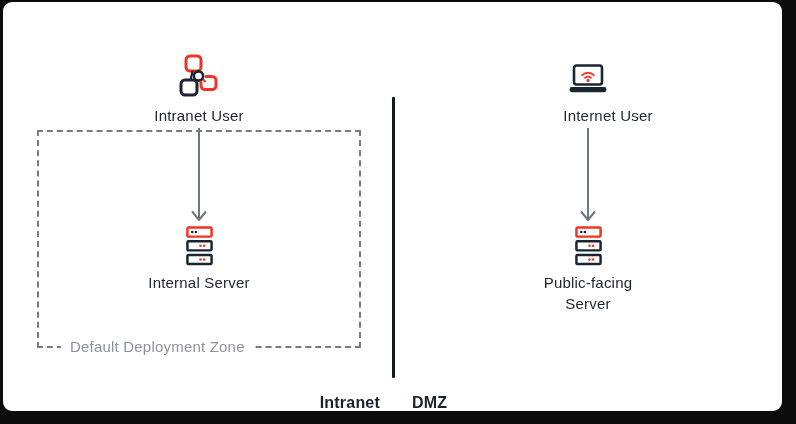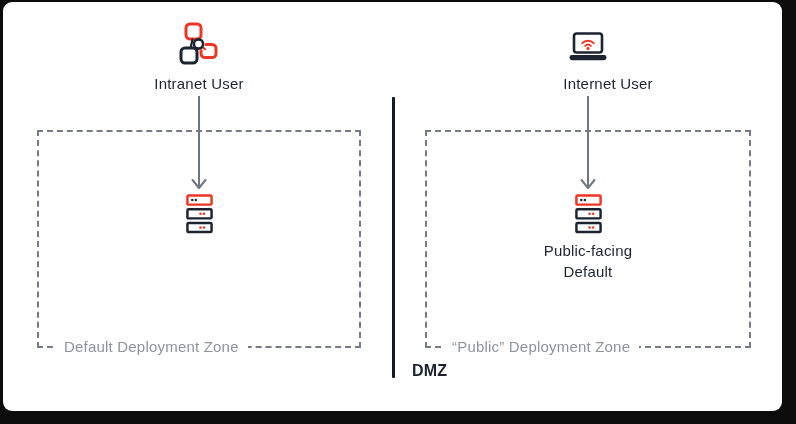--- a/index.html
+++ b/index.html
@@ -7,31 +7,31 @@
     width:796px;height:424px;position:relative;overflow:hidden;
     background:#0c0c0c;
     font-family:"Liberation Sans", sans-serif;
     -webkit-font-smoothing:antialiased;
   }
   .card{
     position:absolute;left:3px;top:2px;right:14px;bottom:13px;
     background:#ffffff;border-radius:9px;
   }
   .canvas{position:absolute;inset:0;z-index:1;}
-  .abs{position:absolute;}
+  .abs{position:absolute;margin-top:32px;}
   .node-label{
     font-size:15px;color:#1b2430;text-align:center;line-height:21px;
     letter-spacing:.2px;
   }
   .zone-box{
     position:absolute;border:2px dashed #747b86;border-radius:1px;
     background:transparent;box-sizing:border-box;
   }
   .zone-label{
-    position:absolute;bottom:-11px;left:16px;background:#ffffff;
+    position:absolute;bottom:-11px;left:22px;background:#ffffff;
     padding:0 9px;font-size:15px;line-height:21px;color:#8d939d;
     white-space:nowrap;letter-spacing:.2px;
   }
   .network-label{
     font-size:16px;font-weight:700;color:#1a222e;line-height:19px;
     letter-spacing:.2px;
   }
   .divider{
     position:absolute;left:392px;top:97px;width:3px;height:281px;
     background:#121923;border-radius:1px;
@@ -76,23 +76,25 @@
       <circle cx="10.4" cy="6.3" r="1.35" fill="#1b2430"></circle>
       <rect x="1.5" y="16" width="25.5" height="9.6" rx="1.2" stroke="#1b2430" stroke-width="2.6"></rect>
       <circle cx="15.3" cy="20.8" r="1.35" fill="#ee3424"></circle>
       <circle cx="19.1" cy="20.8" r="1.35" fill="#ee3424"></circle>
       <rect x="1.5" y="30.5" width="25.5" height="9.6" rx="1.2" stroke="#1b2430" stroke-width="2.6"></rect>
       <circle cx="15.3" cy="35.3" r="1.35" fill="#ee3424"></circle>
       <circle cx="19.1" cy="35.3" r="1.35" fill="#ee3424"></circle>
     </svg>
   </div>
 
+  <div class="abs node-label" style="left:119px;top:240px;width:160px;">Internal Server</div>
 
   <div class="divider"></div>
 
+  <div class="abs network-label" style="left:260px;top:361px;width:120px;text-align:right;">Intranet</div>
   <div class="abs network-label" style="left:412px;top:361px;">DMZ</div>
 
   <div class="abs" style="left:568px;top:32px;width:40px;height:30px;">
     <svg width="40" height="30" viewBox="0 0 40 30" fill="none">
       <rect x="6" y="1.5" width="28" height="19" rx="2.5" stroke="#1b2430" stroke-width="2.6"></rect>
       <rect x="1.5" y="23" width="37" height="5.2" rx="2.4" fill="#1b2430"></rect>
       <path d="M14.3 11.2 a8 8 0 0 1 11.4 0" stroke="#ee3424" stroke-width="1.9" stroke-linecap="round"></path>
       <path d="M17.1 13.9 a4.3 4.3 0 0 1 5.8 0" stroke="#ee3424" stroke-width="1.9" stroke-linecap="round"></path>
       <circle cx="20" cy="16.4" r="1.55" fill="#ee3424"></circle>
     </svg>
@@ -100,33 +102,30 @@
 
   <div class="abs node-label" style="left:528px;top:73px;width:160px;">Internet User</div>
 
   <div class="abs" style="left:578px;top:96px;width:20px;height:96px;">
     <svg width="20" height="96" viewBox="0 0 20 96" fill="none">
       <path d="M10 0 V90" stroke="#6e7680" stroke-width="2"></path>
       <path d="M3.5 84 L10 92 L16.5 84" stroke="#6e7680" stroke-width="2" stroke-linecap="round" stroke-linejoin="round"></path>
     </svg>
   </div>
 
-  <div class="zone-box" style="left:425px;top:130px;width:326px;height:218px;">
-    <span class="zone-label">“Public” Deployment Zone</span>
-  </div>
 
   <div class="abs" style="left:575px;top:194px;width:27px;height:40px;">
     <svg width="27" height="40" viewBox="0 0 28.5 42" fill="none">
       <rect x="1.5" y="1.5" width="25.5" height="9.6" rx="1.2" stroke="#ee3424" stroke-width="2.6"></rect>
       <circle cx="6.6" cy="6.3" r="1.35" fill="#1b2430"></circle>
       <circle cx="10.4" cy="6.3" r="1.35" fill="#1b2430"></circle>
       <rect x="1.5" y="16" width="25.5" height="9.6" rx="1.2" stroke="#1b2430" stroke-width="2.6"></rect>
       <circle cx="15.3" cy="20.8" r="1.35" fill="#ee3424"></circle>
       <circle cx="19.1" cy="20.8" r="1.35" fill="#ee3424"></circle>
       <rect x="1.5" y="30.5" width="25.5" height="9.6" rx="1.2" stroke="#1b2430" stroke-width="2.6"></rect>
       <circle cx="15.3" cy="35.3" r="1.35" fill="#ee3424"></circle>
       <circle cx="19.1" cy="35.3" r="1.35" fill="#ee3424"></circle>
     </svg>
   </div>
 
-  <div class="abs node-label" style="left:528px;top:240px;width:120px;">Public-facing Default</div>
+  <div class="abs node-label" style="left:528px;top:240px;width:120px;">Public-facing Server</div>
 
 </div>
 
 </body></html>

